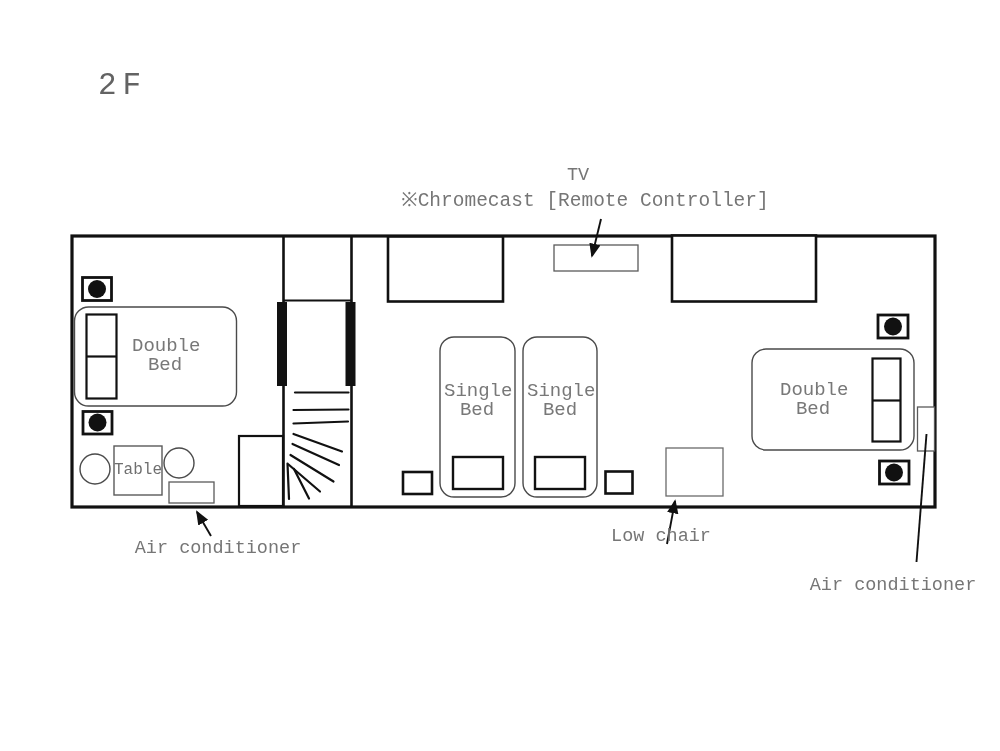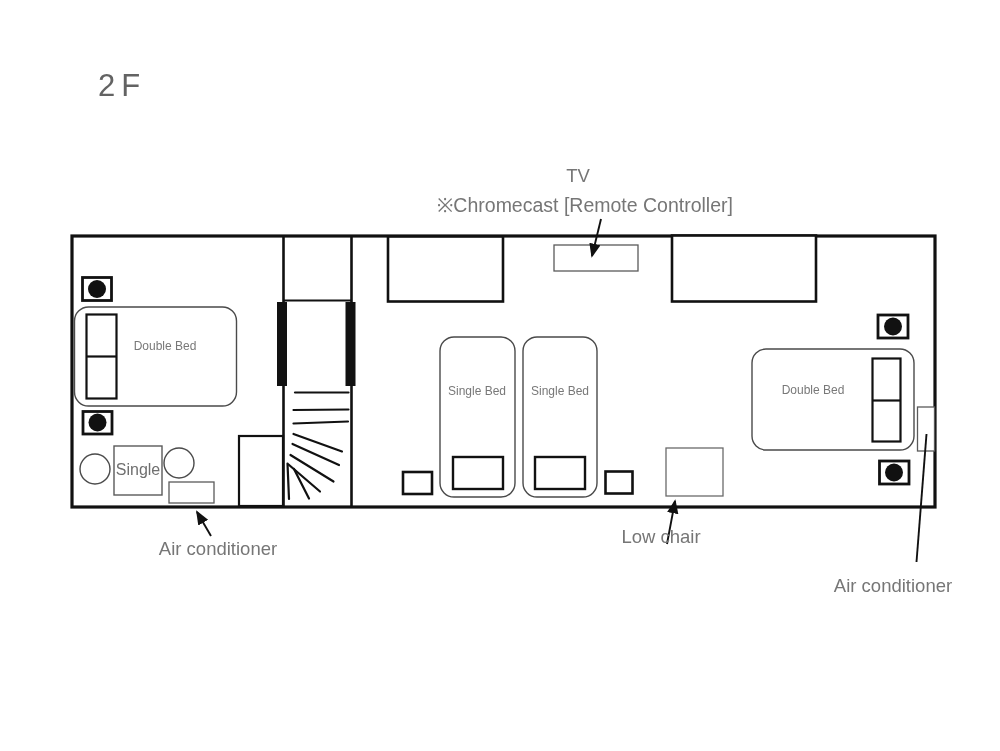--- a/index.html
+++ b/index.html
@@ -1,41 +1,41 @@
 <!DOCTYPE html>
 <html><head>
 <meta charset="utf-8">
 <style>
   html,body{margin:0;padding:0;background:#fff;}
   .plan{
     position:relative;
     width:1000px;height:634px;
     background:#ffffff;
-    font-family:Liberation Sans, sans-serif;
+    font-family:Liberation Mono, monospace;
     overflow:hidden;
   }
   .plan svg{position:absolute;left:0;top:0;}
   .lbl{
     position:absolute;
     transform:translateX(-50%);
     text-align:center;
     color:#767676;
     white-space:nowrap;
   }
   .floor-lbl{
     position:absolute;
     left:98px;top:68px;
     font-size:31px;
     color:#636363;
     letter-spacing:6px;
     white-space:nowrap;
   }
   .annot{font-size:18.5px;}
   .furn{
-    font-size:12px;
+    font-size:19px;
     line-height:19px;
     color:#787878;
     width:66px;
     white-space:normal;
   }
   .tbl-lbl{font-size:16px;color:#6f6f6f;}
 </style>
 </head>
 <body>
 
@@ -111,25 +111,25 @@
 
     <line x1="601" y1="219" x2="592" y2="256" stroke="#111" stroke-width="1.9" marker-end="url(#ah)"></line>
     <line x1="211" y1="536" x2="197" y2="512" stroke="#111" stroke-width="1.9" marker-end="url(#ah)"></line>
     <line x1="667" y1="544" x2="675" y2="501" stroke="#111" stroke-width="1.9" marker-end="url(#ah)"></line>
     <line x1="916.5" y1="562" x2="926.5" y2="434" stroke="#111" stroke-width="1.9"></line>
   </svg>
 
   <div class="floor-lbl">2F</div>
 
   <div class="lbl annot" style="left:578px;top:165px;">TV</div>
-  <div class="lbl annot" style="left:585px;top:191px;font-size:19.5px;">※Chromecast  [Remote Controller]</div>
+  <div class="lbl annot" style="left:585px;top:185px;font-size:19.5px;">※Chromecast  [Remote Controller]</div>
 
   <div class="lbl annot" style="left:218px;top:538px;">Air conditioner</div>
   <div class="lbl annot" style="left:661px;top:526px;">Low chair</div>
   <div class="lbl annot" style="left:893px;top:575px;">Air conditioner</div>
 
   <div class="lbl furn" style="left:165px;top:337px;">Double Bed</div>
   <div class="lbl furn" style="left:477px;top:382px;">Single Bed</div>
   <div class="lbl furn" style="left:560px;top:382px;">Single Bed</div>
   <div class="lbl furn" style="left:813px;top:381px;">Double Bed</div>
-  <div class="lbl tbl-lbl" style="left:138px;top:461px;">Single</div>
+  <div class="lbl tbl-lbl" style="left:138px;top:461px;">Table</div>
 
 </div>
 
 </body></html>

